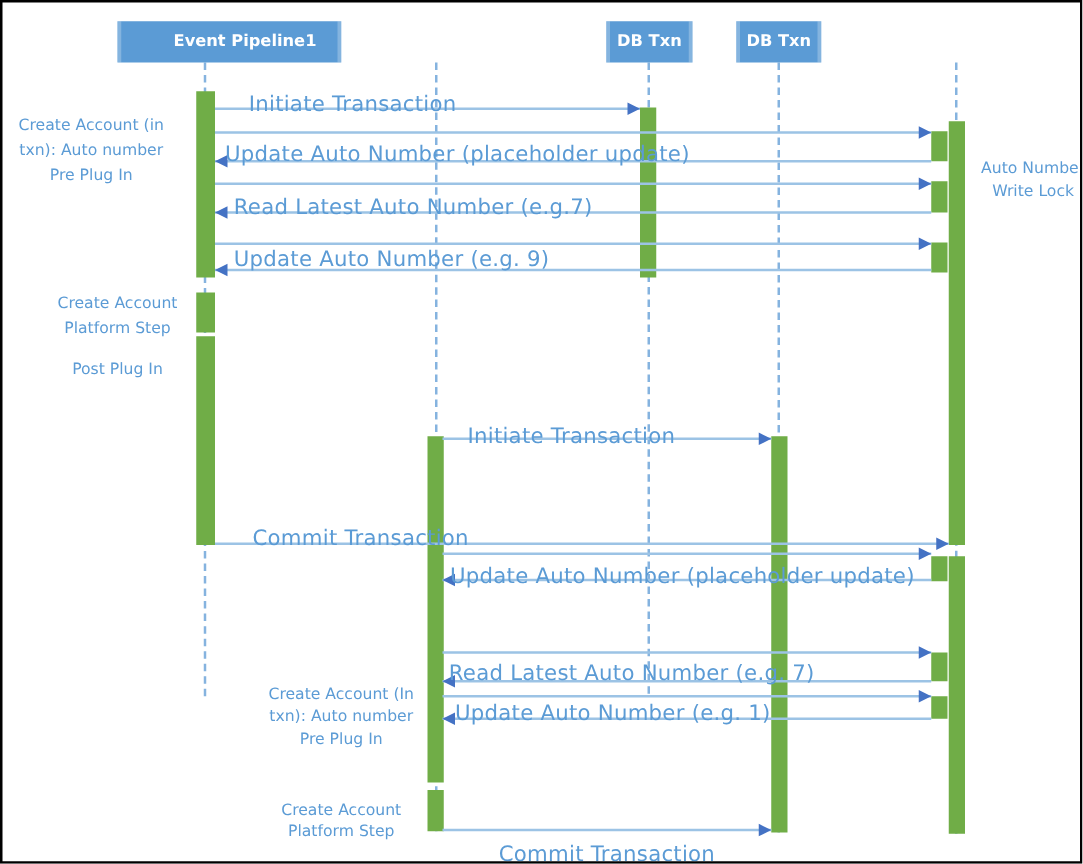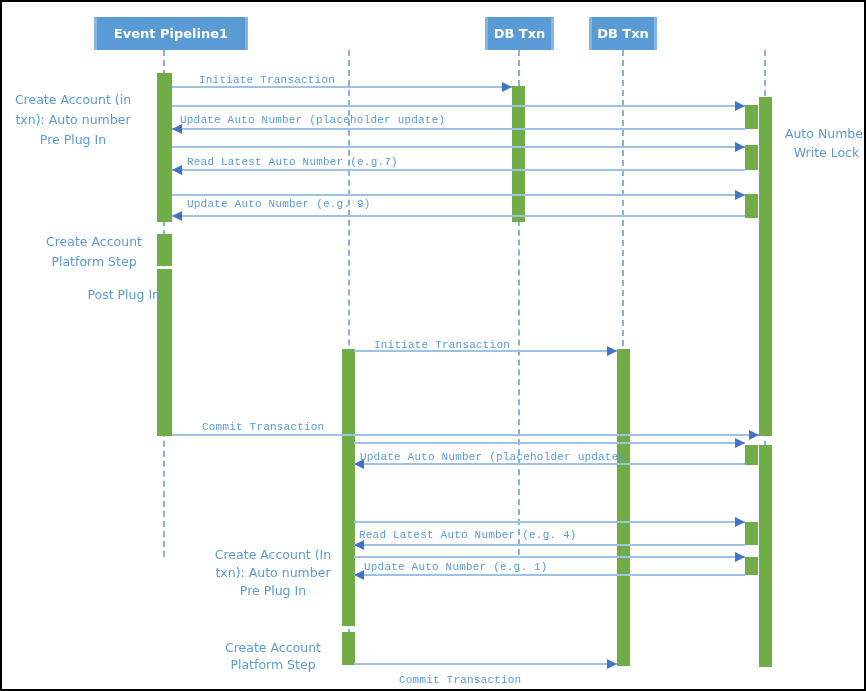--- a/index.html
+++ b/index.html
@@ -30,26 +30,25 @@
   .head{
     position:absolute;width:0;height:0;
     border-top:5px solid transparent;
     border-bottom:5px solid transparent;
     z-index:4;
   }
   .head.right{border-left:10px solid #4472C4;}
   .head.left{border-right:10px solid #4472C4;}
   .msg-label{
     position:absolute;
-    font-size:11px;
+    font-size:17px;
     letter-spacing:0.2px;
     color:#5B9BD5;
     white-space:nowrap;
     z-index:5;
-    font-family:Liberation Mono, monospace;
   }
   .actor{
     position:absolute;top:15px;height:33px;
     background:#5B9BD5;
     box-shadow:inset 3px 0 0 rgba(255,255,255,0.25), inset -3px 0 0 rgba(255,255,255,0.25);
     color:#ffffff;
     font-weight:bold;
     font-size:13px;
     display:flex;align-items:center;justify-content:center;
     text-align:center;
@@ -114,48 +113,48 @@
     <div class="msg-label" style="left: 200px; top: 419px;">Commit Transaction</div>
     <div class="msg-line" style="left: 352px; top: 440px; width: 391px;"></div>
     <div class="head right" style="left: 733px; top: 436px;"></div>
     <div class="msg-line" style="left: 352px; top: 461px; width: 391px;"></div>
     <div class="head left" style="left: 352px; top: 457px;"></div>
     <div class="msg-label" style="left: 358px; top: 449px;">Update Auto Number (placeholder update)</div>
     <div class="msg-line" style="left: 352px; top: 519px; width: 391px;"></div>
     <div class="head right" style="left: 733px; top: 515px;"></div>
     <div class="msg-line" style="left: 352px; top: 542px; width: 391px;"></div>
     <div class="head left" style="left: 352px; top: 538px;"></div>
-    <div class="msg-label" style="left: 357px; top: 527px;">Read Latest Auto Number (e.g. 4)</div>
+    <div class="msg-label" style="left: 357px; top: 527px;">Read Latest Auto Number (e.g. 7)</div>
     <div class="msg-line" style="left: 352px; top: 554px; width: 391px;"></div>
     <div class="head right" style="left: 733px; top: 550px;"></div>
     <div class="msg-line" style="left: 352px; top: 572px; width: 391px;"></div>
     <div class="head left" style="left: 352px; top: 568px;"></div>
     <div class="msg-label" style="left: 362px; top: 559px;">Update Auto Number (e.g. 1)</div>
     <div class="msg-line" style="left: 352px; top: 661px; width: 263px;"></div>
     <div class="head right" style="left: 605px; top: 657px;"></div>
     <div class="msg-label" style="left: 397px; top: 672px;">Commit Transaction</div>
-    <div class="actor" style="left: 92px; width: 154px;">
+    <div class="actor" style="left: 92px; width: 154px; padding-left: 25px;">
       <span>Event Pipeline1</span>
     </div>
     <div class="actor" style="left: 483px; width: 69px;">
       <span>DB Txn</span>
     </div>
     <div class="actor" style="left: 587px; width: 68px;">
       <span>DB Txn</span>
     </div>
     <div class="annotation" style="left: 5px; top: 88px; width: 132px; line-height: 20px;">
       <div>Create Account (in</div>
       <div>txn): Auto number</div>
       <div>Pre Plug In</div>
     </div>
     <div class="annotation" style="left: 26px; top: 230px; width: 132px; line-height: 20px;">
       <div>Create Account</div>
       <div>Platform Step</div>
     </div>
-    <div class="annotation" style="left: 26px; top: 283px; width: 132px; line-height: 20px; text-align: right;">
+    <div class="annotation" style="left: 26px; top: 283px; width: 132px; line-height: 20px;">
       <div>Post Plug In</div>
     </div>
     <div class="annotation" style="left: 776px; top: 122px; width: 97px; line-height: 19px;">
       <div>Auto Number</div>
       <div>Write Lock</div>
     </div>
     <div class="annotation" style="left: 205px; top: 544px; width: 132px; line-height: 18px;">
       <div>Create Account (In</div>
       <div>txn): Auto number</div>
       <div>Pre Plug In</div>

